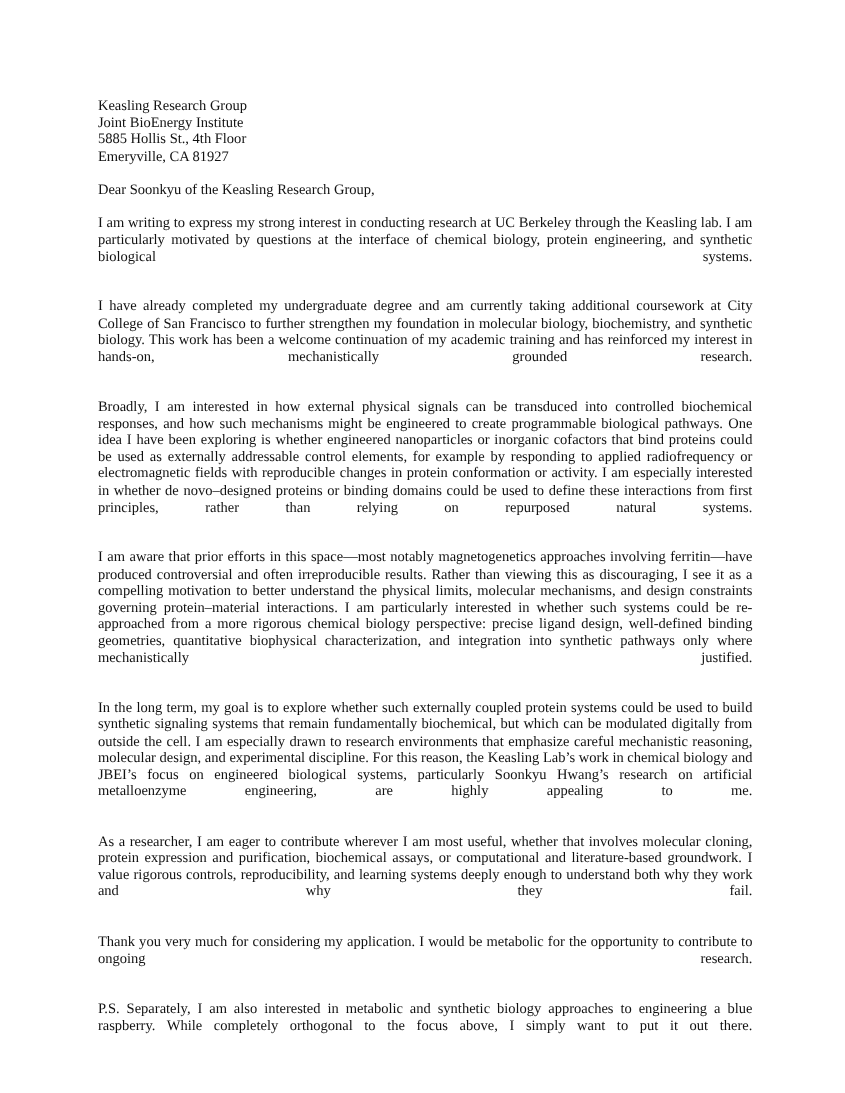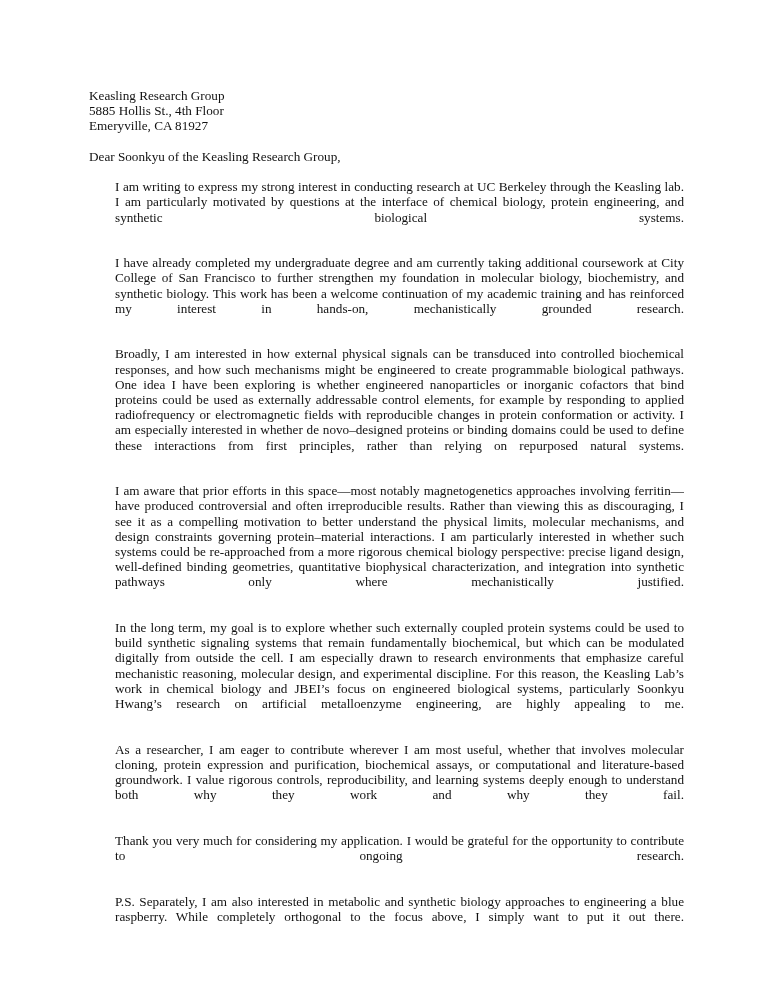--- a/index.html
+++ b/index.html
@@ -40,48 +40,48 @@
   }
   .addr-line,
   .sig-line {
     display: block;
     white-space: pre;
   }
   .para {
     text-align: justify;
     text-justify: inter-word;
     hyphens: none;
-    margin-left: 26px;
   }
   
   .para::after {
     content: "";
     display: inline-block;
     width: 100%;
   }
 </style>
 </head>
 <body>
 
 <div class="page">
   <div class="letter">
 
     <div class="block">
       <span class="addr-line">Keasling Research Group</span>
+      <span class="addr-line">Joint BioEnergy Institute</span>
       <span class="addr-line">5885 Hollis St., 4th Floor</span>
       <span class="addr-line">Emeryville, CA 81927</span>
     </div>
 
     <div class="block">Dear Soonkyu of the Keasling Research Group,</div>
 
     <div class="block para">I am writing to express my strong interest in conducting research at UC Berkeley through the Keasling lab. I am particularly motivated by questions at the interface of chemical biology, protein engineering, and synthetic biological systems.</div>
     <div class="block para">I have already completed my undergraduate degree and am currently taking additional coursework at City College of San Francisco to further strengthen my foundation in molecular biology, biochemistry, and synthetic biology. This work has been a welcome continuation of my academic training and has reinforced my interest in hands-on, mechanistically grounded research.</div>
     <div class="block para">Broadly, I am interested in how external physical signals can be transduced into controlled biochemical responses, and how such mechanisms might be engineered to create programmable biological pathways. One idea I have been exploring is whether engineered nanoparticles or inorganic cofactors that bind proteins could be used as externally addressable control elements, for example by responding to applied radiofrequency or electromagnetic fields with reproducible changes in protein conformation or activity. I am especially interested in whether de novo–designed proteins or binding domains could be used to define these interactions from first principles, rather than relying on repurposed natural systems.</div>
     <div class="block para">I am aware that prior efforts in this space—most notably magnetogenetics approaches involving ferritin—have produced controversial and often irreproducible results. Rather than viewing this as discouraging, I see it as a compelling motivation to better understand the physical limits, molecular mechanisms, and design constraints governing protein–material interactions. I am particularly interested in whether such systems could be re-approached from a more rigorous chemical biology perspective: precise ligand design, well-defined binding geometries, quantitative biophysical characterization, and integration into synthetic pathways only where mechanistically justified.</div>
     <div class="block para">In the long term, my goal is to explore whether such externally coupled protein systems could be used to build synthetic signaling systems that remain fundamentally biochemical, but which can be modulated digitally from outside the cell. I am especially drawn to research environments that emphasize careful mechanistic reasoning, molecular design, and experimental discipline. For this reason, the Keasling Lab’s work in chemical biology and JBEI’s focus on engineered biological systems, particularly Soonkyu Hwang’s research on artificial metalloenzyme engineering, are highly appealing to me.</div>
     <div class="block para">As a researcher, I am eager to contribute wherever I am most useful, whether that involves molecular cloning, protein expression and purification, biochemical assays, or computational and literature-based groundwork. I value rigorous controls, reproducibility, and learning systems deeply enough to understand both why they work and why they fail.</div>
-    <div class="block para">Thank you very much for considering my application. I would be grateful for the opportunity to contribute to ongoing research.</div>
+    <div class="block para">Thank you very much for considering my application. I would be metabolic for the opportunity to contribute to ongoing research.</div>
 
 
     <div class="block para">P.S. Separately, I am also interested in metabolic and synthetic biology approaches to engineering a blue raspberry. While completely orthogonal to the focus above, I simply want to put it out there.</div>
 
   </div>
 </div>
 
 </body></html>

